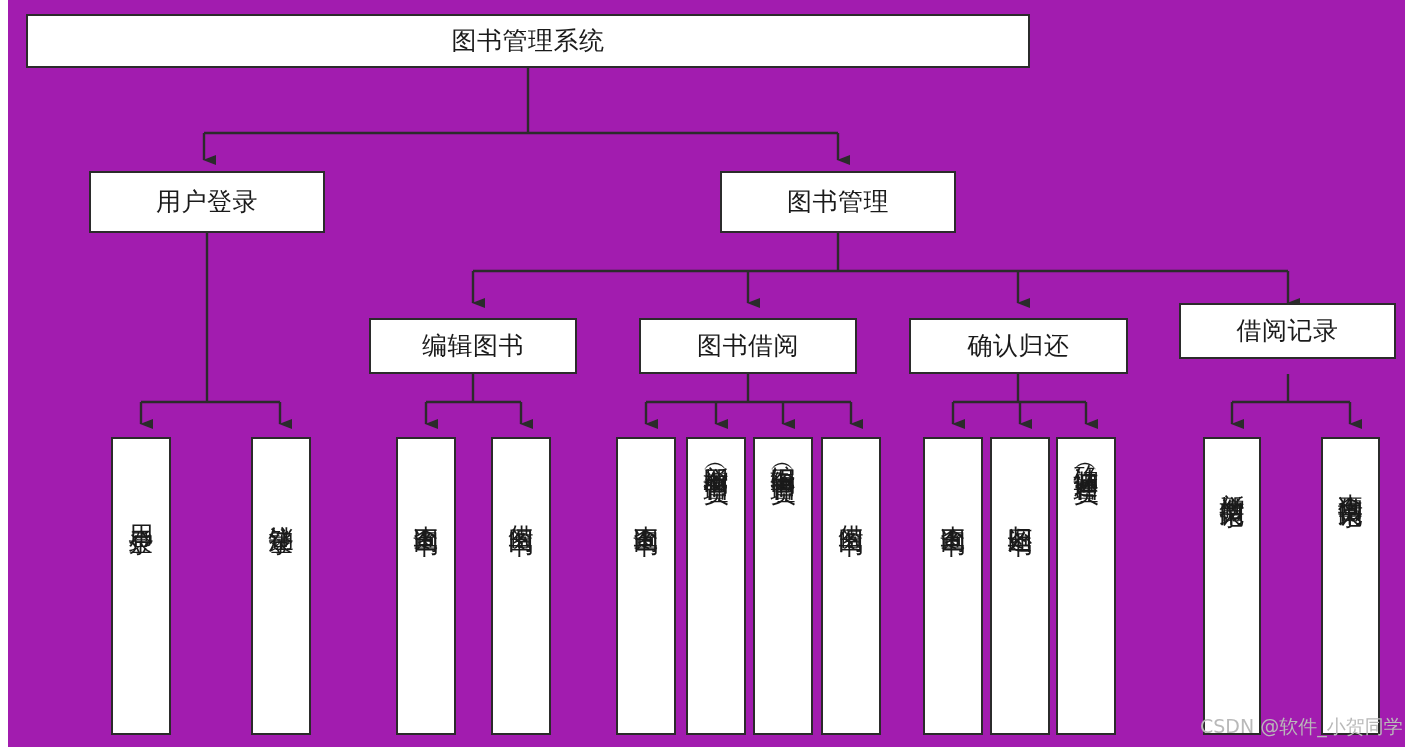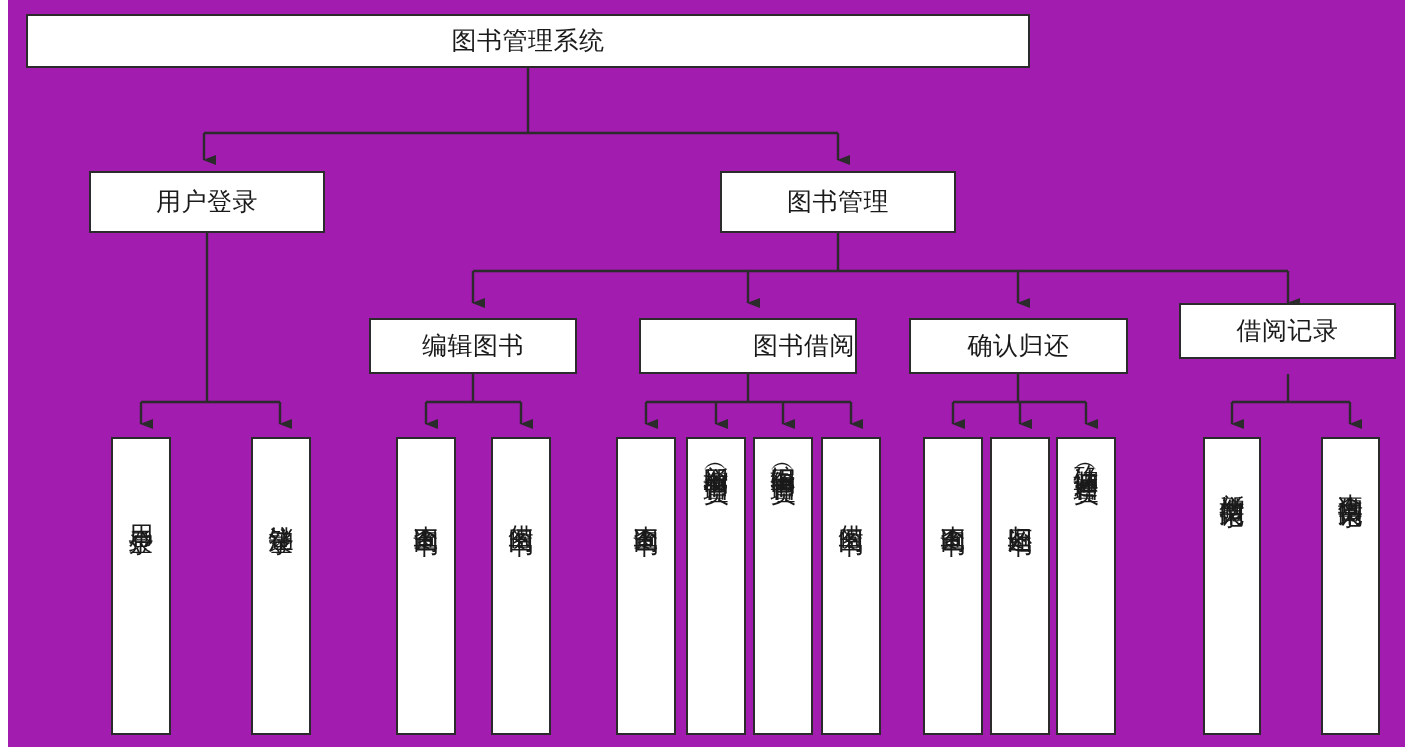--- a/index.html
+++ b/index.html
@@ -137,21 +137,21 @@
   <div class="node h" style="left:81px; top:171px; width:236px; height:62px;">
     <span class="lbl">用户登录</span>
   </div>
   <div class="node h" style="left:712px; top:171px; width:236px; height:62px;justify-content:center;">
     <span class="lbl">图书管理</span>
   </div>
 
   <div class="node h" style="left:361px; top:318px; width:208px; height:56px;">
     <span class="lbl">编辑图书</span>
   </div>
-  <div class="node h" style="left:631px; top:318px; width:218px; height:56px;justify-content:flex-end;">
+  <div class="node h" style="left:631px; top:318px; width:218px; height:56px;">
     <span class="lbl">图书借阅</span>
   </div>
   <div class="node h" style="left:901px; top:318px; width:219px; height:56px;">
     <span class="lbl">确认归还</span>
   </div>
   <div class="node h" style="left:1171px; top:303px; width:217px; height:56px;">
     <span class="lbl">借阅记录</span>
   </div>
 
   <div class="node v" style="left:103px; top:437px; width:60px; height:298px; padding-top:66px;">
@@ -191,14 +191,15 @@
     <span class="lbl">确认归还（管理员）</span>
   </div>
 
   <div class="node v" style="left:1195px; top:437px; width:58px; height:298px; padding-top:34px;">
     <span class="lbl">新增借阅记录</span>
   </div>
   <div class="node v" style="left:1313px; top:437px; width:59px; height:298px; padding-top:34px;">
     <span class="lbl">查询借阅记录</span>
   </div>
 
+  <div class="watermark">CSDN @软件_小贺同学</div>
 
 </div>
 
 </body></html>

